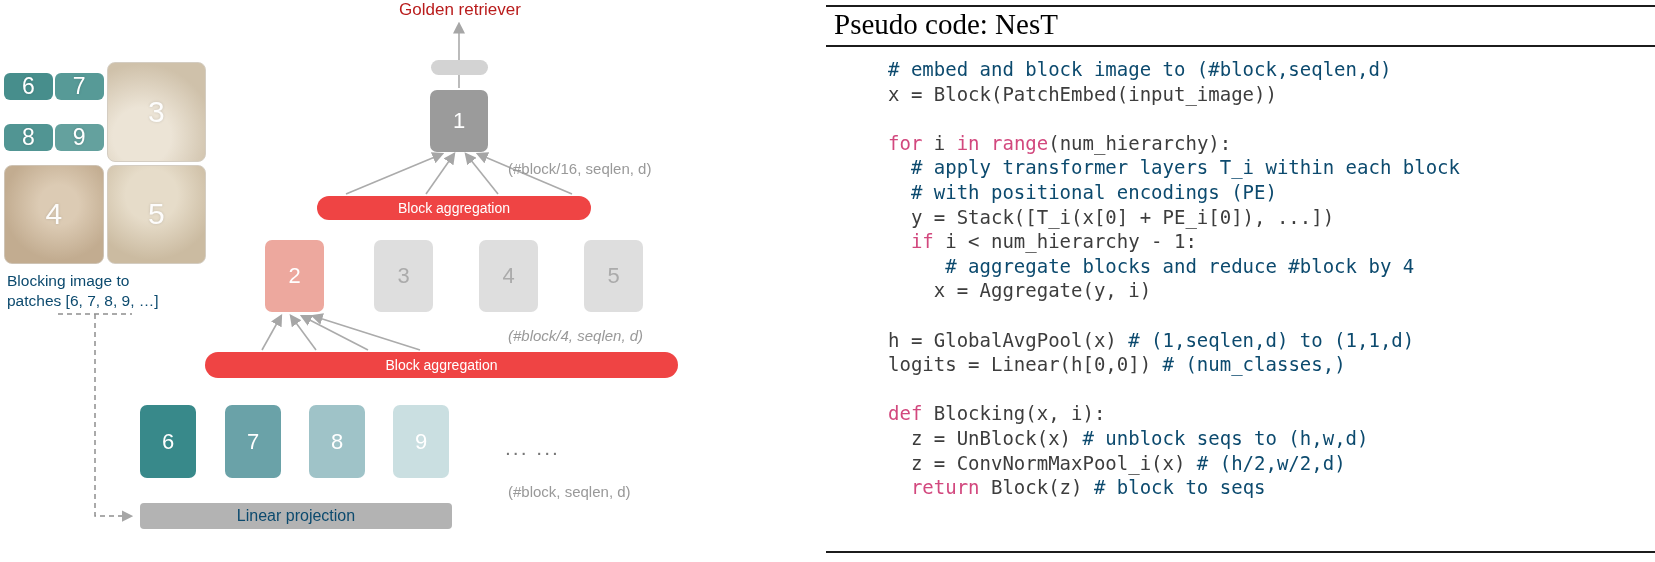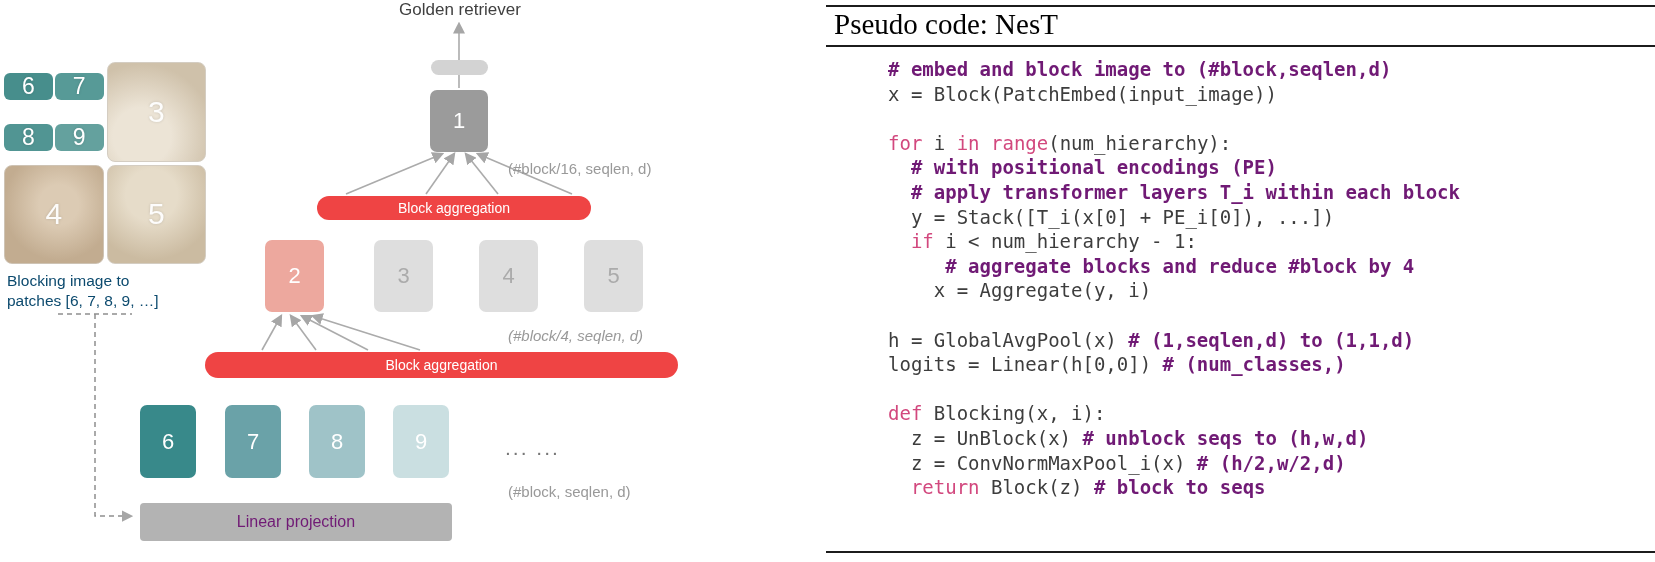--- a/index.html
+++ b/index.html
@@ -20,21 +20,21 @@
   .subcell{border-radius:6px;display:flex;align-items:center;justify-content:center;
            font-size:23px;color:#fff;}
   .c6{background:#478e8c;}
   .c7{background:#579a97;}
   .c8{background:#519593;}
   .c9{background:#64a19e;}
 
   .caption{position:absolute;left:7px;top:271px;font-size:15.5px;line-height:20px;color:#0c4a6e;}
 
   .classlabel{position:absolute;left:330px;top:0px;width:260px;text-align:center;
-              font-size:17px;color:#404040;}
+              font-size:17px;color:#b91c1c;}
   .headrect{position:absolute;left:431px;top:60px;width:57px;height:15px;border-radius:8px;background:#d3d3d3;}
 
   .blk{position:absolute;display:flex;align-items:center;justify-content:center;
        border-radius:7px;font-size:22px;color:#fff;}
   .root{left:430px;top:90px;width:58px;height:62px;background:#9b9b9b;}
   .mid{top:240px;width:59px;height:72px;background:#dedede;color:#ababab;}
   .b2{left:265px;background:#eda89e;color:#fff;}
   .b3{left:374px;} .b4{left:479px;} .b5{left:584px;}
   .leaf{top:405px;width:56px;height:73px;color:#fff;}
   .l6{left:140px;background:#38898a;}
@@ -47,33 +47,33 @@
   .bar1{left:317px;top:196px;width:274px;height:24px;border-radius:12px;}
   .bar2{left:205px;top:352px;width:473px;height:26px;border-radius:13px;}
 
   .anno{position:absolute;font-size:15px;color:#999;}
   .a2{left:508px;top:160px;}
   .a1{left:508px;top:327px;font-style:italic;}
   .a0{left:508px;top:483px;}
 
   .dots{position:absolute;left:505px;top:436px;font-size:21px;color:#777;letter-spacing:2px;}
 
-  .linproj{position:absolute;left:140px;top:503px;width:312px;height:38px;border-radius:4px;
-           background:#b3b3b3;color:#701a75;font-size:16px;display:flex;align-items:center;justify-content:center;}
+  .linproj{position:absolute;left:140px;top:503px;width:312px;height:26px;border-radius:4px;
+           background:#b3b3b3;color:#0c4a6e;font-size:16px;display:flex;align-items:center;justify-content:center;}
 
   
   .codepanel{position:absolute;left:826px;top:0;width:871px;height:562px;}
   .rule{position:absolute;left:0;width:869px;height:2px;background:#1c1c1c;}
   .r-top{top:5px;} .r-mid{top:45px;} .r-bot{top:551px;}
   .codetitle{position:absolute;left:8px;top:8px;font-family:"Liberation Serif",serif;
              font-size:29px;color:#000;}
   .codelines{position:absolute;left:62px;top:57px;}
   .code-line{white-space:pre;font-family:"DejaVu Sans Mono",monospace;font-size:19px;line-height:24.6px;}
   .tok-p{color:#3d3d3d;}
-  .tok-c{color:#701a75;font-weight:bold;}
+  .tok-c{color:#0c4a6e;}
   .tok-k{color:#d2487e;}
 </style>
 </head>
 <body>
 
 <div class="stage">
 
   <div>
 
     <svg class="wires" width="740" height="562" viewBox="0 0 740 562">
@@ -165,22 +165,22 @@
 
   <div class="codepanel">
     <div class="rule r-top"></div>
     <div class="codetitle">Pseudo code: NesT</div>
     <div class="rule r-mid"></div>
     <div id="code-lines" class="codelines">
         <div class="code-line"><span class="tok-c"># embed and block image to (#block,seqlen,d)</span></div>
         <div class="code-line"><span class="tok-p">x = Block(PatchEmbed(input_image))</span></div>
         <div class="code-line">&nbsp;</div>
         <div class="code-line"><span class="tok-k">for</span><span class="tok-p"> i </span><span class="tok-k">in</span><span class="tok-p"> </span><span class="tok-k">range</span><span class="tok-p">(num_hierarchy):</span></div>
+        <div class="code-line"><span class="tok-c">  # apply transformer layers T_i within each block</span></div>
         <div class="code-line"><span class="tok-c">  # with positional encodings (PE)</span></div>
-        <div class="code-line"><span class="tok-c">  # apply transformer layers T_i within each block</span></div>
         <div class="code-line"><span class="tok-p">  y = Stack([T_i(x[0] + PE_i[0]), ...])</span></div>
         <div class="code-line"><span class="tok-p">  </span><span class="tok-k">if</span><span class="tok-p"> i &lt; num_hierarchy - 1:</span></div>
         <div class="code-line"><span class="tok-c">     # aggregate blocks and reduce #block by 4</span></div>
         <div class="code-line"><span class="tok-p">    x = Aggregate(y, i)</span></div>
         <div class="code-line">&nbsp;</div>
         <div class="code-line"><span class="tok-p">h = GlobalAvgPool(x) </span><span class="tok-c"># (1,seqlen,d) to (1,1,d)</span></div>
         <div class="code-line"><span class="tok-p">logits = Linear(h[0,0]) </span><span class="tok-c"># (num_classes,)</span></div>
         <div class="code-line">&nbsp;</div>
         <div class="code-line"><span class="tok-k">def</span><span class="tok-p"> Blocking(x, i):</span></div>
         <div class="code-line"><span class="tok-p">  z = UnBlock(x) </span><span class="tok-c"># unblock seqs to (h,w,d)</span></div>

